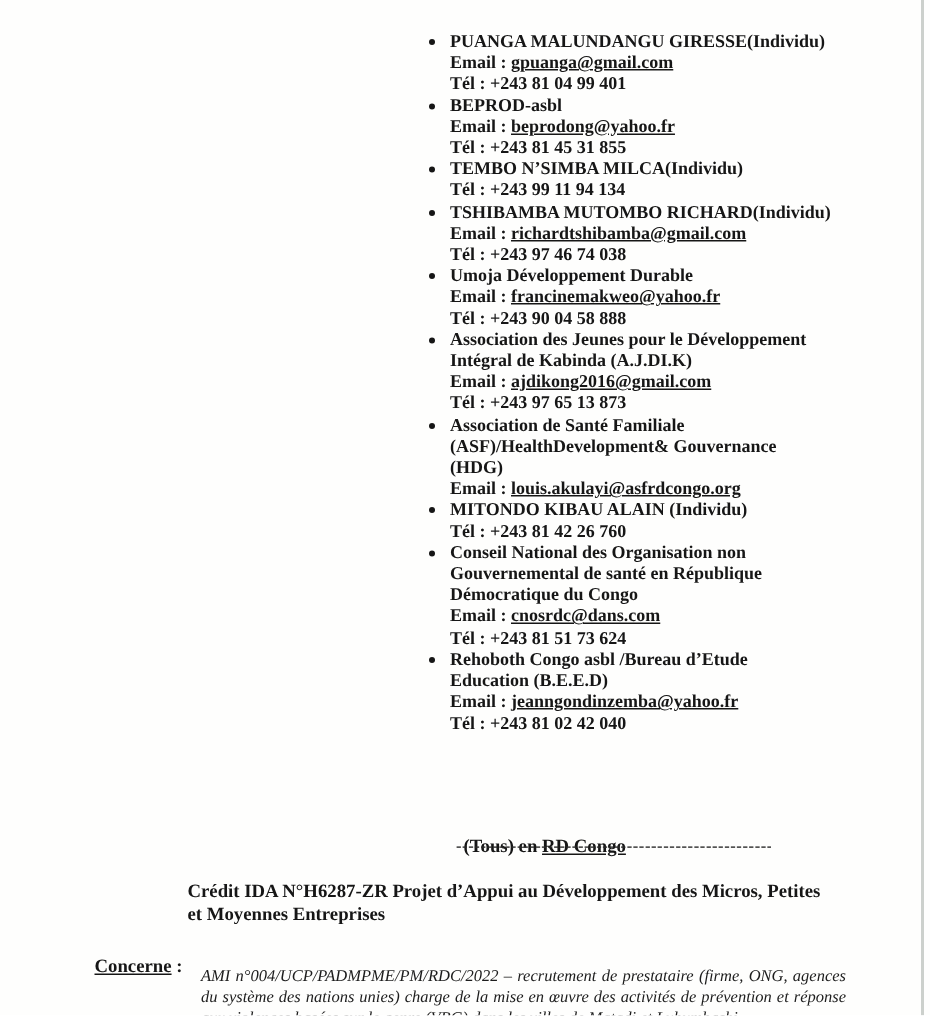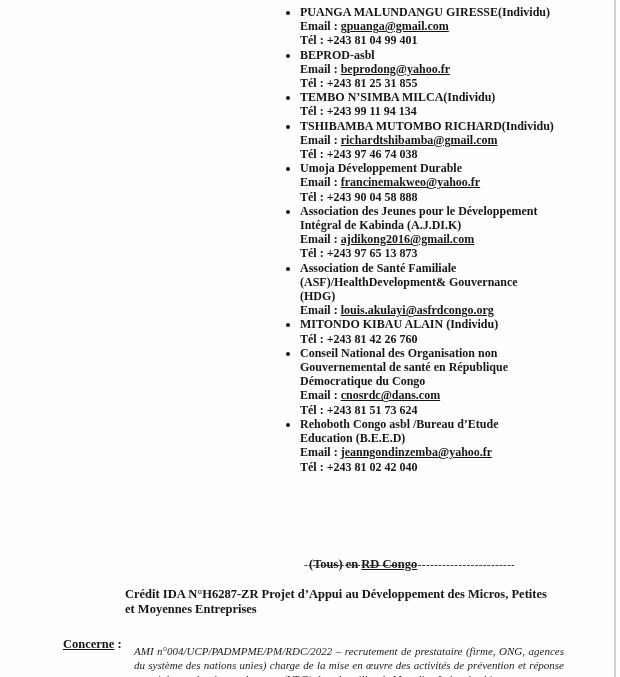--- a/index.html
+++ b/index.html
@@ -11,21 +11,21 @@
     color:#161616;
     overflow:hidden;
   }
   .scan-line {
     position:absolute; left:614px; top:0;
     width:2px; height:677px;
     background:#ccd0cc;
   }
   
   .contact-list {
-    position:absolute; left:283px; top:5px;
+    position:absolute; left:283px; top:20px;
     width:254px;
     margin:0; padding:0 0 0 17px;
     list-style:disc;
     font-size:12px; line-height:14.2px;
     font-weight:bold;
   }
   .contact-list li { margin:0; padding:0; }
   .c-name, .c-line { font-weight:bold; }
   .email { text-decoration:underline; }
   
@@ -83,21 +83,21 @@
 
   <ul class="contact-list" id="contact-list">
       <li>
         <div class="c-name">PUANGA MALUNDANGU GIRESSE(Individu)</div>
         <div class="c-line"><span>Email : </span><span class="email">gpuanga@gmail.com</span></div>
         <div class="c-line"><span>Tél : </span><span>+243 81 04 99 401</span></div>
       </li>
       <li>
         <div class="c-name">BEPROD-asbl</div>
         <div class="c-line"><span>Email : </span><span class="email">beprodong@yahoo.fr</span></div>
-        <div class="c-line"><span>Tél : </span><span>+243 81 25 31 855</span></div>
+        <div class="c-line"><span>Tél : </span><span>+243 81 45 31 855</span></div>
       </li>
       <li>
         <div class="c-name">TEMBO N’SIMBA MILCA(Individu)</div>
         <div class="c-line"><span>Tél : </span><span>+243 99 11 94 134</span></div>
       </li>
       <li>
         <div class="c-name">TSHIBAMBA MUTOMBO RICHARD(Individu)</div>
         <div class="c-line"><span>Email : </span><span class="email">richardtshibamba@gmail.com</span></div>
         <div class="c-line"><span>Tél : </span><span>+243 97 46 74 038</span></div>
       </li>

